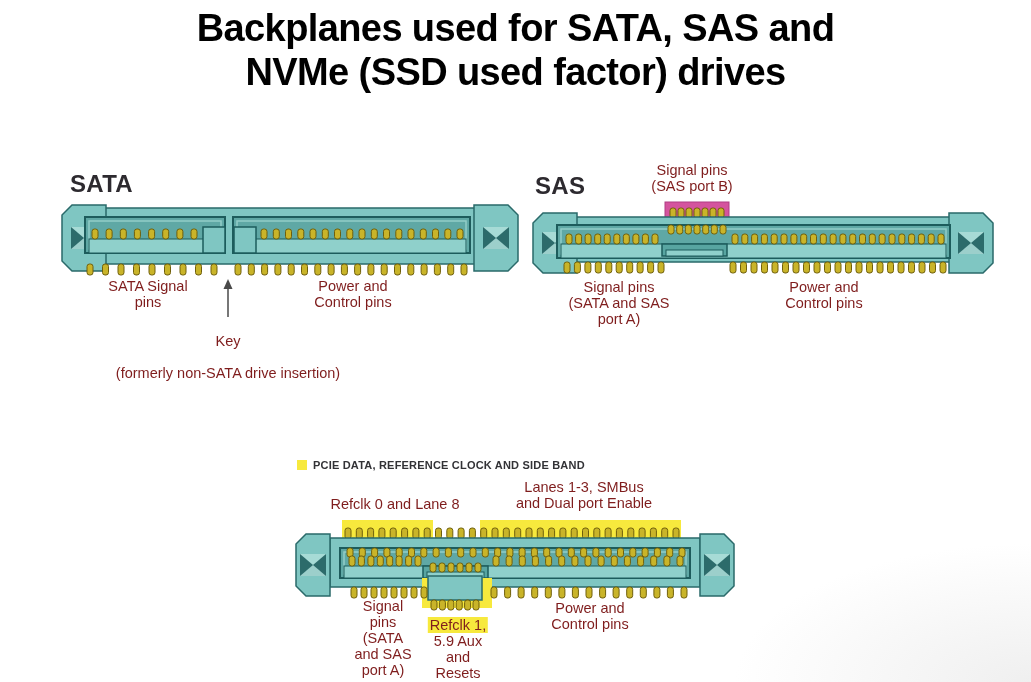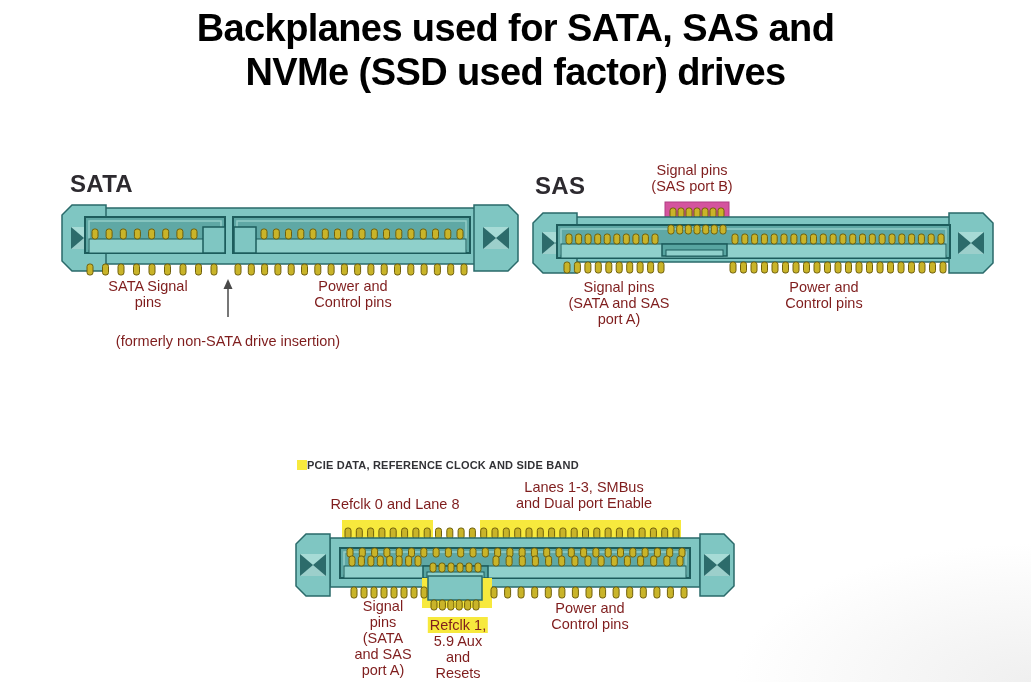--- a/index.html
+++ b/index.html
@@ -9,21 +9,21 @@
         background:radial-gradient(ellipse at 100% 100%, rgba(210,210,210,.35), rgba(255,255,255,0) 70%);
         pointer-events:none;}
   .title{position:absolute;top:6px;left:0;width:100%;text-align:center;
         font-weight:bold;font-size:38px;line-height:44px;letter-spacing:-.6px;color:#000000;}
   .sec-heading{position:absolute;font-weight:bold;font-size:24px;letter-spacing:.3px;color:#2d2a2f;}
   .lbl{position:absolute;transform:translateX(-50%);text-align:center;
         font-size:14.5px;line-height:16px;color:#7f1d1d;white-space:pre-line;}
   .connector{position:absolute;overflow:visible;}
   .u2-head{position:absolute;left:296px;top:429px;font-size:19.5px;color:#3c3c40;}
   .u2-head b{font-size:21.5px;color:#2d2a2f;letter-spacing:.2px;}
-  .legend{position:absolute;left:297px;top:459px;display:flex;align-items:center;}
+  .legend{position:absolute;left:297px;top:459px;display:flex;align-items:center;gap:6px;}
   .legend .sw{width:10px;height:10px;background:#f7e93d;flex:0 0 auto;}
   .legend .tx{font-size:11px;font-weight:bold;letter-spacing:.2px;color:#323236;}
   .hl{background:#f7e93d;padding:0 2px;margin-top:8px;}
   .key-arrow{position:absolute;left:221px;top:279px;overflow:visible;}
 </style>
 </head>
 <body>
 
 <div class="page">
 
@@ -106,20 +106,21 @@
     </svg>
   <div class="lbl" style="left:148px;top:278px;">SATA Signal
 pins</div>
   <div class="lbl" style="left:353px;top:278px;">Power and
 Control pins</div>
   <svg class="key-arrow" width="14" height="40" viewBox="0 0 14 40">
     <line x1="7" y1="38" x2="7" y2="7" stroke="#4a4a4a" stroke-width="1.5"></line>
     <polygon points="7,0 2.5,10 11.5,10" fill="#4a4a4a"></polygon>
   </svg>
   <div class="lbl" style="left:228px;top:317px;">
+    <div>Key</div>
     <div>(formerly non-SATA drive insertion)</div>
   </div>
 
   <div class="sec-heading" style="left:535px;top:172px;">SAS</div>
   <div class="lbl" style="left:692px;top:162px;">Signal pins
 (SAS port B)</div>
   <svg id="sas-svg" class="connector" style="left:533px;top:200px;width:460px;height:80px;" viewBox="0 0 460 80">
       <rect x="132" y="2" width="64" height="16" fill="#d4549e" stroke="#b03c83" stroke-width="1"></rect>
       <rect x="137.0" y="8" width="6" height="10" rx="2.5" fill="#c9b429" stroke="#6f5f0c" stroke-width="1"></rect>
       <rect x="145.0" y="8" width="6" height="10" rx="2.5" fill="#c9b429" stroke="#6f5f0c" stroke-width="1"></rect>

